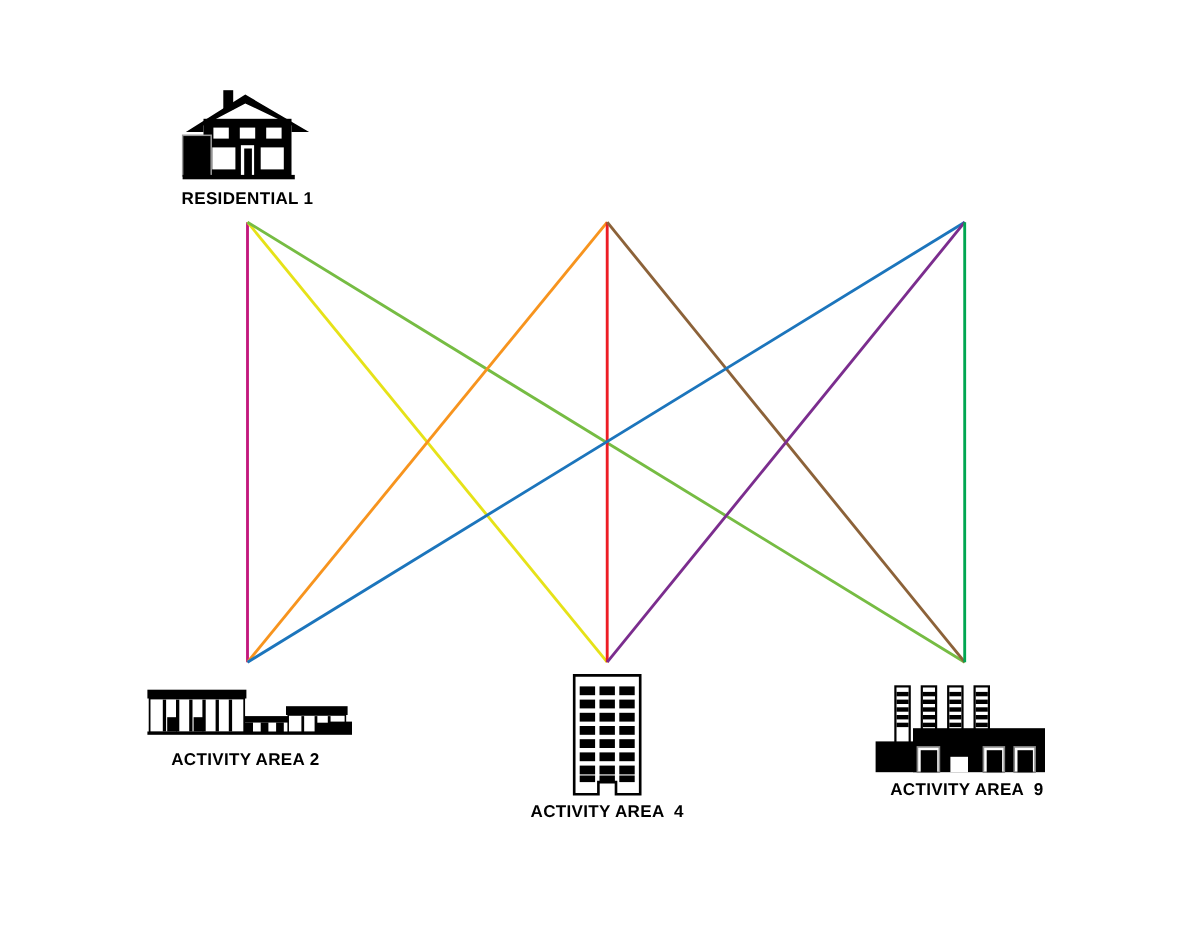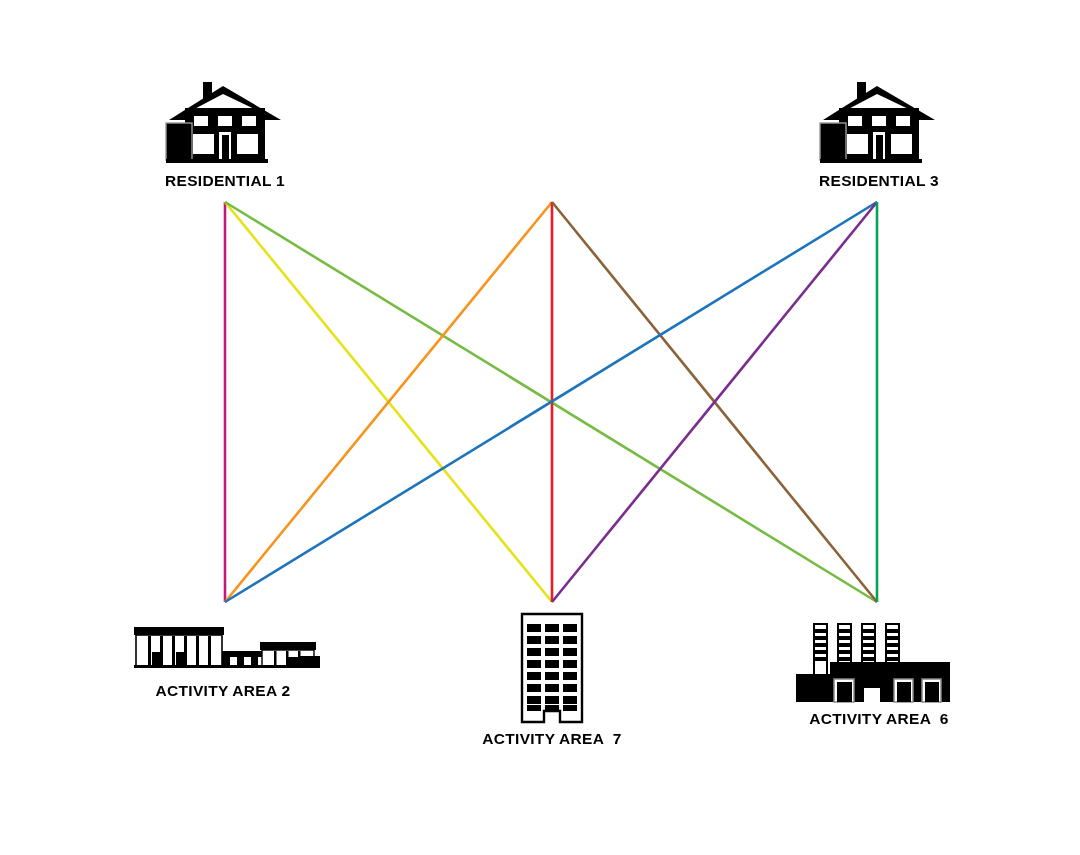--- a/index.html
+++ b/index.html
@@ -97,39 +97,20 @@
         <rect x="54" y="54" width="12" height="28" fill="#fff"></rect>
         <rect x="57" y="57" width="7" height="25" fill="#000"></rect>
 
         <rect x="1" y="81" width="102" height="4" fill="#000"></rect>
       </svg>
     </span>
     <span class="node-label">RESIDENTIAL 1</span>
   </div>
 
 
-  <div class="node" id="node-res-3">
-    <span class="node-icon">
-      <svg width="120" height="88" viewBox="0 0 120 88" xmlns="http://www.w3.org/2000/svg">
-        <rect x="38" y="4" width="9" height="18" fill="#000"></rect>
-        <polygon points="58,8 116,42 100,42 100,36 58,16 20,36 20,42 4,42" fill="#000"></polygon>
-        <rect x="20" y="30" width="80" height="52" fill="#000"></rect>
-        <rect x="1" y="45" width="26" height="37" fill="#000" stroke="#999" stroke-width="1.4"></rect>
-        <rect x="29" y="38" width="14" height="10" fill="#fff"></rect>
-        <rect x="53" y="38" width="14" height="10" fill="#fff"></rect>
-        <rect x="77" y="38" width="14" height="10" fill="#fff"></rect>
-        <rect x="28" y="56" width="21" height="20" fill="#fff"></rect>
-        <rect x="72" y="56" width="21" height="20" fill="#fff"></rect>
-        <rect x="54" y="54" width="12" height="28" fill="#fff"></rect>
-        <rect x="57" y="57" width="7" height="25" fill="#000"></rect>
-        <rect x="1" y="81" width="102" height="4" fill="#000"></rect>
-      </svg>
-    </span>
-    <span class="node-label">RESIDENTIAL 3</span>
-  </div>
 
   <div class="node" id="node-act-1">
     <span class="node-icon">
       <svg width="194" height="56" viewBox="0 0 194 56" xmlns="http://www.w3.org/2000/svg">
 
         <rect x="8" y="7" width="90" height="8" fill="#000"></rect>
 
         <rect x="10" y="15" width="86" height="31" fill="#fff" stroke="#000" stroke-width="1.6"></rect>
 
         <rect x="22" y="16" width="3" height="29" fill="#000"></rect>
@@ -193,21 +174,21 @@
             <rect x="7" y="84" width="14" height="8"></rect>
               <rect x="25" y="84" width="14" height="8"></rect>
               <rect x="43" y="84" width="14" height="8"></rect>
             <rect x="7" y="93" width="14" height="6"></rect>
               <rect x="25" y="93" width="14" height="6"></rect>
               <rect x="43" y="93" width="14" height="6"></rect>
           </g>
         </g>
       </svg>
     </span>
-    <span class="node-label">ACTIVITY AREA  7</span>
+    <span class="node-label">ACTIVITY AREA  4</span>
   </div>
 
   <div class="node" id="node-act-3">
     <span class="node-icon">
       <svg width="194" height="92" viewBox="0 0 194 92" xmlns="http://www.w3.org/2000/svg">
         <g transform="translate(14,0)">
 
           <g>
             <rect x="18" y="12" width="13" height="66" fill="#fff" stroke="#000" stroke-width="2"></rect>
             <rect x="19" y="17" width="11" height="4" fill="#000"></rect>
@@ -248,16 +229,16 @@
           <rect x="38" y="67" width="20" height="23" fill="#fff" stroke="#888" stroke-width="1.5"></rect>
           <rect x="41" y="70" width="15" height="20" fill="#000"></rect>
           <rect x="68" y="76" width="16" height="14" fill="#fff"></rect>
           <rect x="98" y="67" width="19" height="23" fill="#fff" stroke="#888" stroke-width="1.5"></rect>
           <rect x="101" y="70" width="14" height="20" fill="#000"></rect>
           <rect x="126" y="67" width="19" height="23" fill="#fff" stroke="#888" stroke-width="1.5"></rect>
           <rect x="129" y="70" width="14" height="20" fill="#000"></rect>
         </g>
       </svg>
     </span>
-    <span class="node-label">ACTIVITY AREA  6</span>
+    <span class="node-label">ACTIVITY AREA  9</span>
   </div>
 
 </div>
 
 </body></html>

